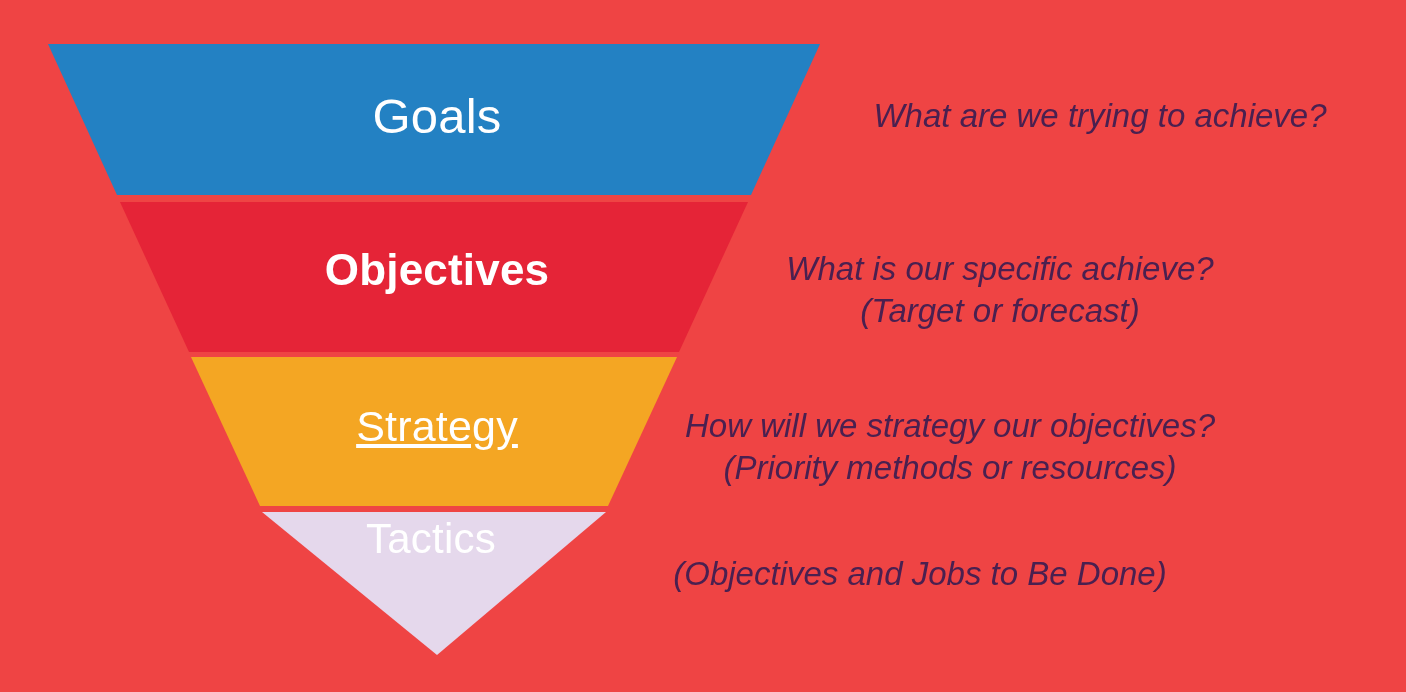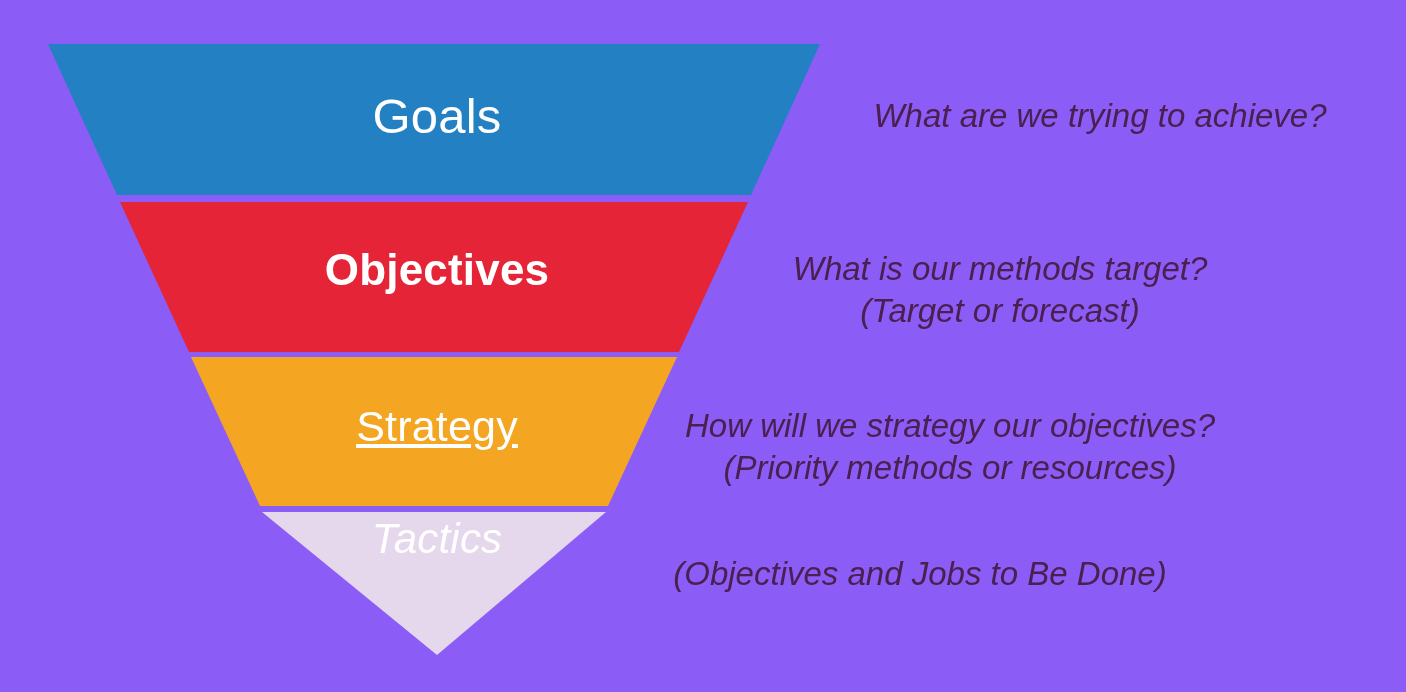--- a/index.html
+++ b/index.html
@@ -48,25 +48,24 @@
     font-size: 44px;
     font-weight: bold;
   }
   #label-strategy {
     left: 237px;
     top: 405px;
     width: 400px;
     font-size: 43px;
   }
   #label-tactics {
-    left: 237px;
+    left: 231px;
     top: 518px;
     width: 400px;
     font-size: 42px;
-    font-style: italic;
   }
   .desc-block {
     position: absolute;
     color: #4a2050;
     font-family: "Liberation Sans", "DejaVu Sans", sans-serif;
     font-style: italic;
     font-weight: 400;
     font-size: 33px;
     line-height: 1.28;
     text-align: center;
@@ -92,21 +91,21 @@
   }
   #desc-tactics {
     left: 540px;
     top: 553px;
     width: 760px;
   }
 </style>
 </head>
 <body>
 
-<div id="stage" style="background: #8b5cf6;">
+<div id="stage" style="background: #ef4444;">
 
   <svg id="funnel-svg" viewBox="0 0 1406 692" xmlns="http://www.w3.org/2000/svg" aria-hidden="true">
     <polygon points="48,44 820,44 751,195 117,195" fill="#2381c3"></polygon>
     <polygon points="120,202 748,202 679,352 189,352" fill="#e52437"></polygon>
     <polygon points="191,357 677,357 608,506 260,506" fill="#f4a623"></polygon>
     <polygon points="262,512 606,512 437,655" fill="#e5d8ec"></polygon>
   </svg>
 
   <div class="band-label" id="label-goals" style="color: rgb(255, 255, 255);">Goals</div>
 
@@ -114,21 +113,21 @@
 
   <div class="band-label" id="label-strategy" style="color: rgb(255, 255, 255); text-decoration: underline;">Strategy</div>
 
   <div class="band-label" id="label-tactics" style="color: rgb(255, 255, 255);">Tactics</div>
 
   <div class="desc-block" id="desc-goals" style="color: rgb(74, 32, 80);">
     <span class="desc-line">What are we trying to achieve?</span>
   </div>
 
   <div class="desc-block" id="desc-objectives" style="color: rgb(74, 32, 80);">
-    <span class="desc-line">What is our methods target?</span>
+    <span class="desc-line">What is our specific achieve?</span>
     <span class="desc-line">(Target or forecast)</span>
   </div>
 
   <div class="desc-block" id="desc-strategy" style="color: rgb(74, 32, 80);">
     <span class="desc-line">How will we strategy our objectives?</span>
     <span class="desc-line">(Priority methods or resources)</span>
   </div>
 
   <div class="desc-block" id="desc-tactics" style="color: rgb(74, 32, 80);">
     <span class="desc-line">(Objectives and Jobs to Be Done)</span>

